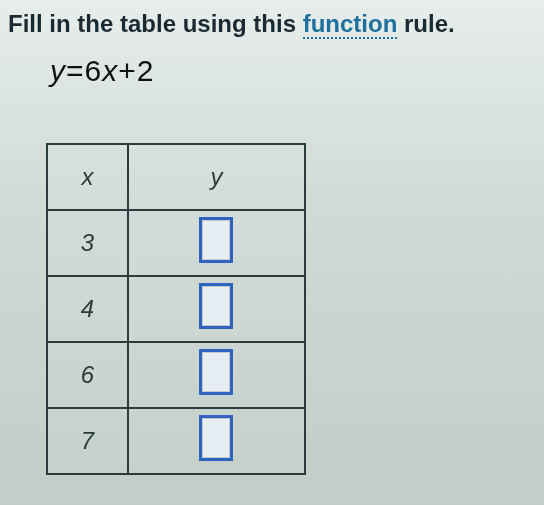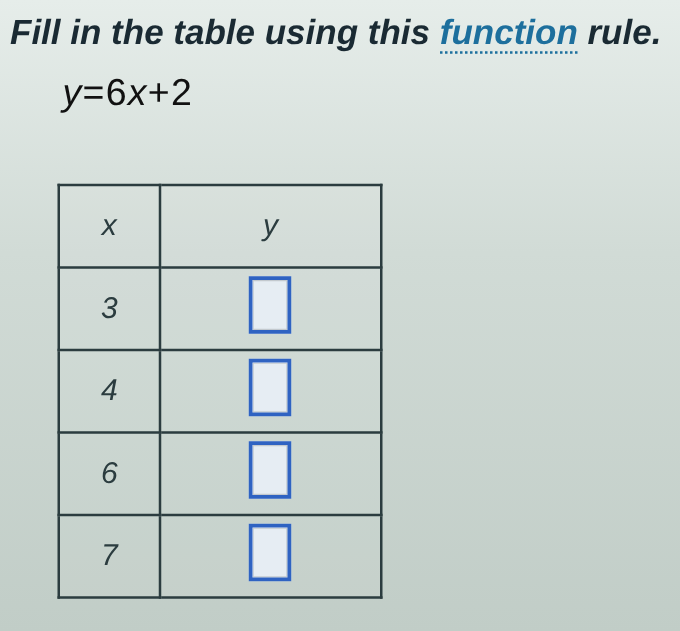--- a/index.html
+++ b/index.html
@@ -12,24 +12,23 @@
     overflow: hidden;
   }
   .page {
     width: 544px;
     height: 505px;
     background: linear-gradient(180deg, #e6edea 0%, #d1dbd6 40%, #c1cdc7 100%);
     position: relative;
   }
   .instruction {
     padding: 10px 8px 0 8px;
-    font-size: 28px;
+    font-size: 24px;
     font-weight: bold;
     color: #1a2a33;
-    font-style: italic;
   }
   .instruction .link {
     color: #1d6f9d;
     border-bottom: 2px dotted #1d6f9d;
     cursor: pointer;
   }
   .equation {
     padding: 16px 16px 0 50px;
     font-size: 30px;
     font-style: italic;

